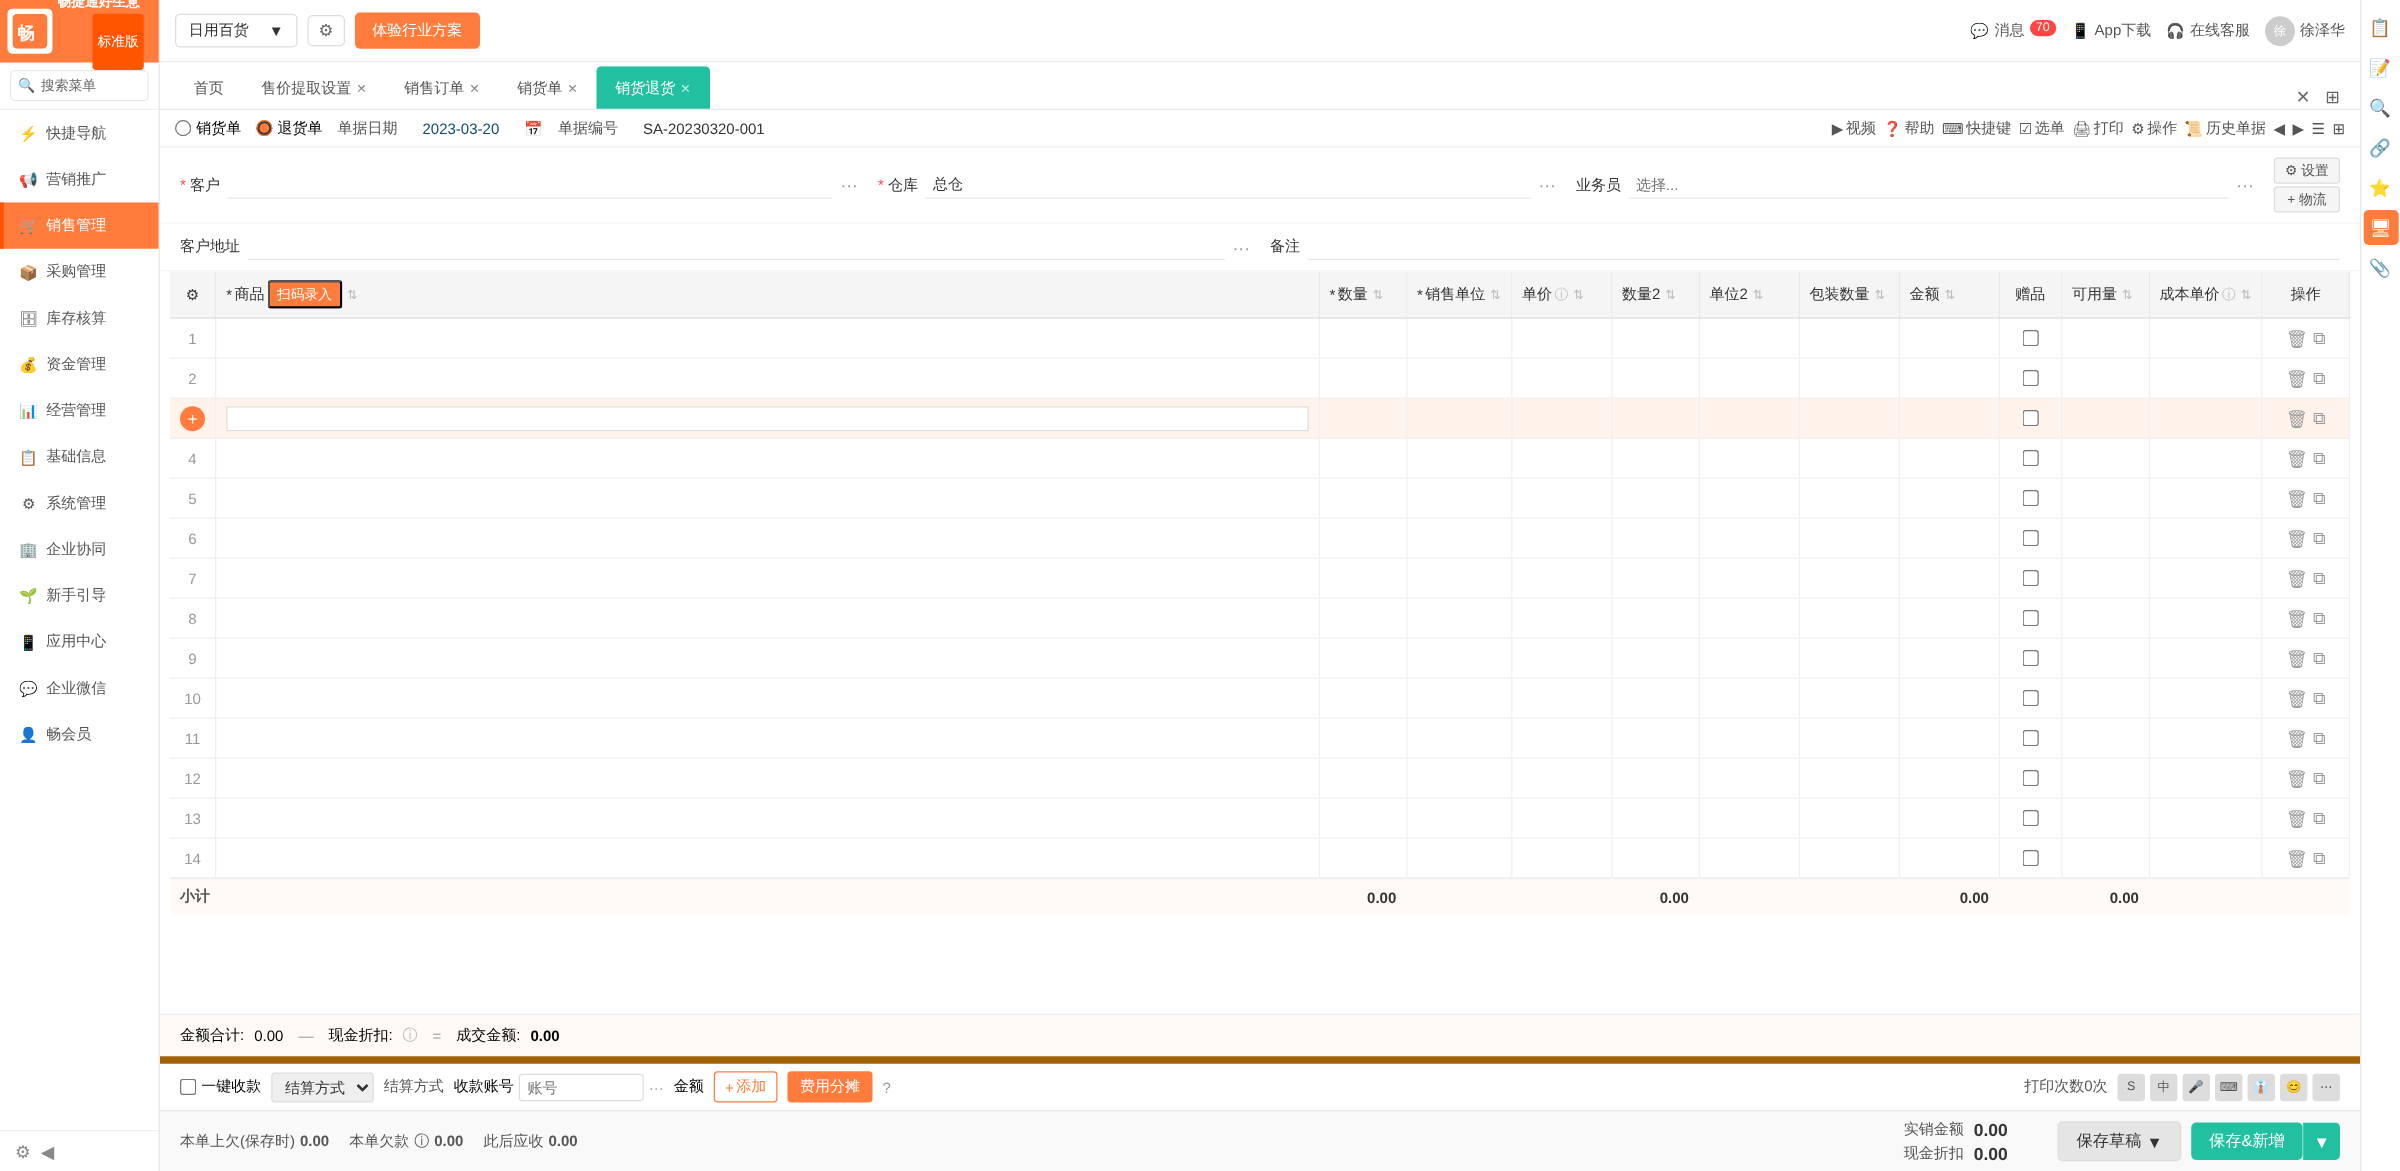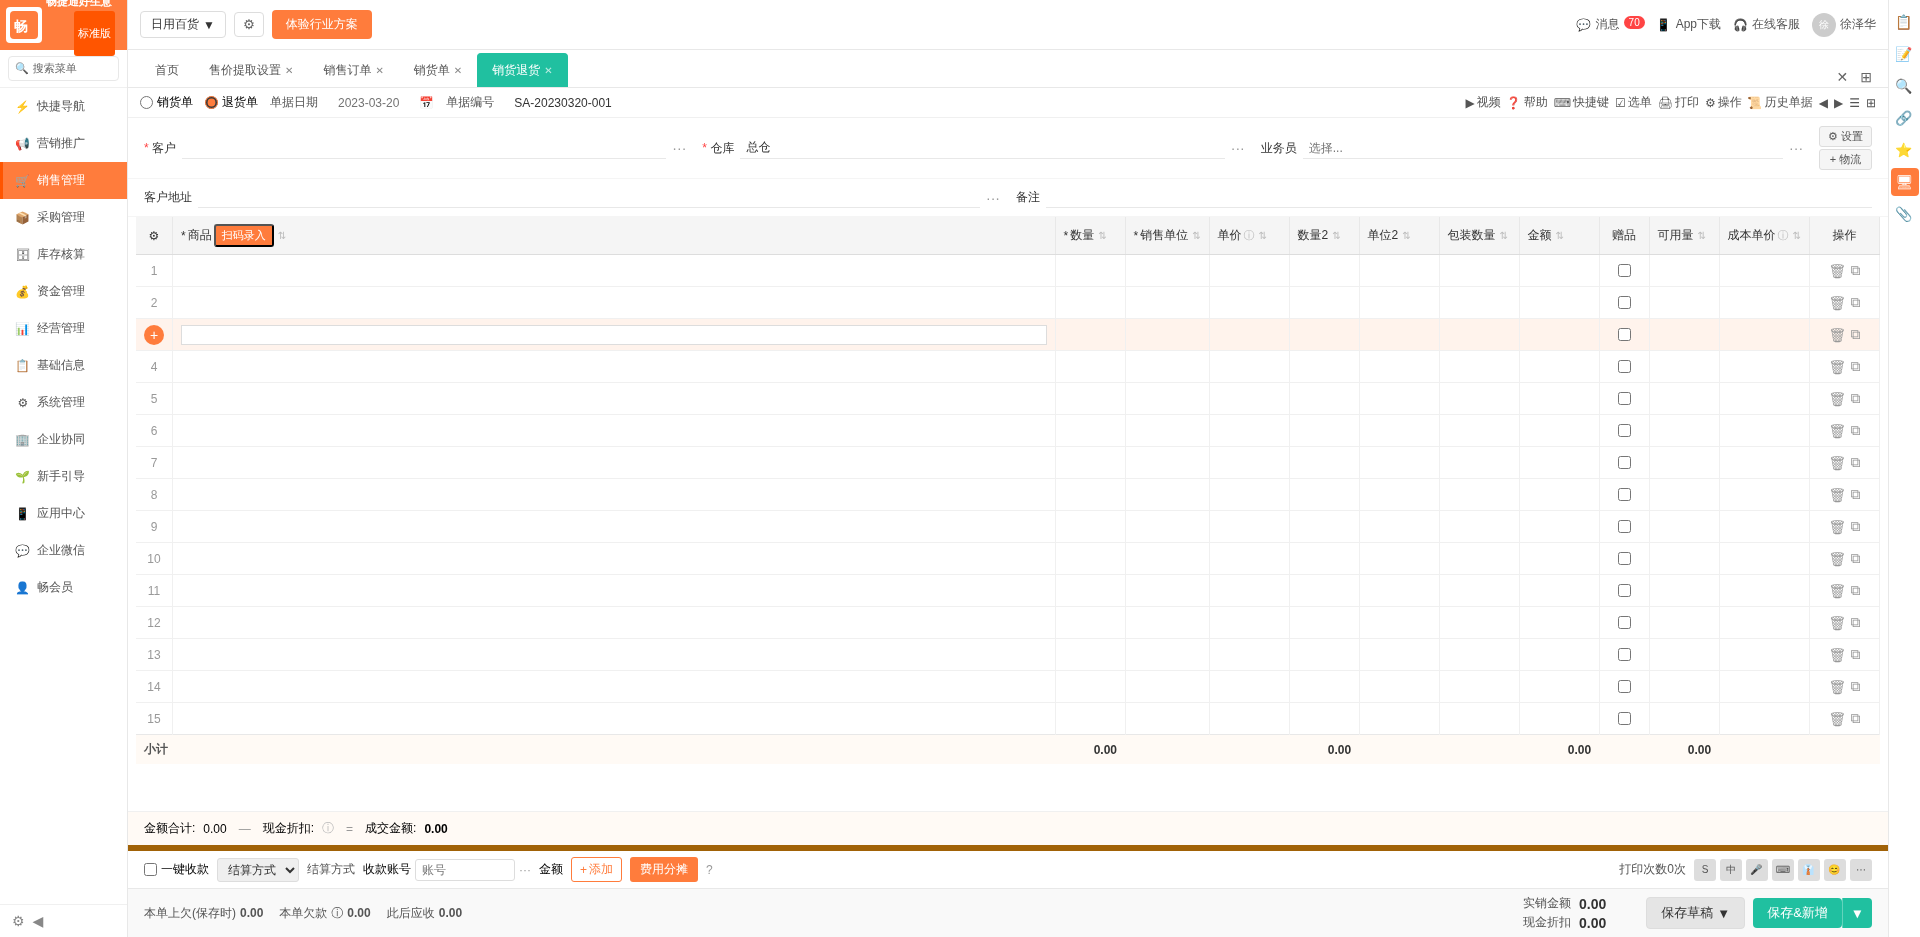--- a/index.html
+++ b/index.html
@@ -18,21 +18,21 @@
     .sidebar-item-icon { width: 16px; height: 16px; display: flex; align-items: center; justify-content: center; flex-shrink: 0; }
     .sidebar-bottom { padding: 8px 12px; display: flex; align-items: center; gap: 8px; border-top: 1px solid #f0f0f0; }
     .sidebar-bottom-btn { background: none; border: none; cursor: pointer; color: #888; font-size: 14px; }
 
     
     .main { flex: 1; display: flex; flex-direction: column; overflow: hidden; }
 
     
     .topbar { height: 50px; background: #fff; border-bottom: 1px solid #e8e8e8; display: flex; align-items: center; justify-content: space-between; padding: 0 12px; flex-shrink: 0; }
     .topbar-left { display: flex; align-items: center; gap: 8px; }
-    .topbar-select { display: flex; align-items: center; gap: 4px; padding: 4px 10px; border: 1px solid #ddd; border-radius: 4px; cursor: pointer; font-size: 12px; color: #333; }
+    .topbar-select { display: flex; align-items: center; gap: 16px; padding: 4px 10px; border: 1px solid #ddd; border-radius: 4px; cursor: pointer; font-size: 12px; color: #333; }
     .topbar-gear { background: none; border: 1px solid #ddd; border-radius: 4px; padding: 4px 8px; cursor: pointer; color: #666; }
     .topbar-trial { background: #ff7c3c; color: #fff; border: none; border-radius: 4px; padding: 6px 14px; cursor: pointer; font-size: 12px; }
     .topbar-right { display: flex; align-items: center; gap: 12px; font-size: 12px; color: #555; }
     .topbar-right-item { display: flex; align-items: center; gap: 4px; cursor: pointer; }
     .notif-badge { background: #ff4444; color: #fff; border-radius: 8px; padding: 1px 5px; font-size: 10px; position: relative; top: -2px; }
     .avatar { width: 24px; height: 24px; border-radius: 50%; background: #ccc; display: flex; align-items: center; justify-content: center; color: #fff; font-size: 10px; }
 
     
     .tabs { height: 38px; background: #fff; border-bottom: 1px solid #e8e8e8; display: flex; align-items: flex-end; padding: 0 12px; flex-shrink: 0; }
     .tab { padding: 8px 14px; cursor: pointer; font-size: 12px; color: #555; border-radius: 4px 4px 0 0; display: flex; align-items: center; gap: 4px; white-space: nowrap; border: 1px solid transparent; border-bottom: none; }
@@ -290,21 +290,21 @@
       <label class="toolbar-radio">
         <input type="radio" name="doc_type" style="">
         <span>销货单</span>
       </label>
       <label class="toolbar-radio">
         <input type="radio" name="doc_type" checked="" style="">
         <span>退货单</span>
       </label>
       <div class="toolbar-field">
         <label>单据日期</label>
-        <span style="color:#737373;">2023-03-20</span>
+        <span style="color:#0c4a6e;">2023-03-20</span>
         <span style="cursor:pointer;">📅</span>
       </div>
       <div class="toolbar-field">
         <label>单据编号</label>
         <span style="color:#333;">SA-20230320-001</span>
       </div>
       <div class="toolbar-spacer"></div>
       <div class="toolbar-actions">
         <button class="toolbar-action-btn">
           <span>▶</span>
@@ -739,44 +739,20 @@
               <td></td>
               <td>
                 <div class="op-btns">
                   <button class="op-btn">🗑</button>
                   <button class="op-btn">⧉</button>
                 </div>
               </td>
             </tr>
             <tr>
               <td class="row-num">14</td>
-              <td></td>
-              <td></td>
-              <td></td>
-              <td></td>
-              <td></td>
-              <td></td>
-              <td></td>
-              <td></td>
-              <td>
-                <div class="checkbox-cell">
-                  <input type="checkbox" style="">
-                </div>
-              </td>
-              <td></td>
-              <td></td>
-              <td>
-                <div class="op-btns">
-                  <button class="op-btn">🗑</button>
-                  <button class="op-btn">⧉</button>
-                </div>
-              </td>
-            </tr>
-            <tr>
-              <td class="row-num">15</td>
               <td></td>
               <td></td>
               <td></td>
               <td></td>
               <td></td>
               <td></td>
               <td></td>
               <td></td>
               <td>
                 <div class="checkbox-cell">

